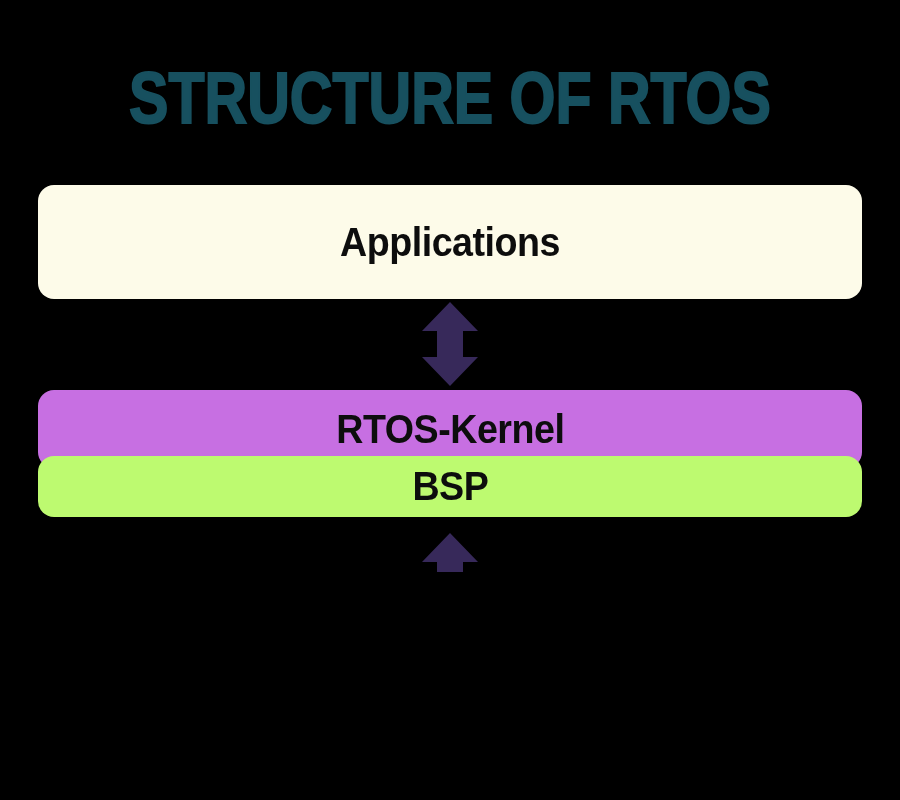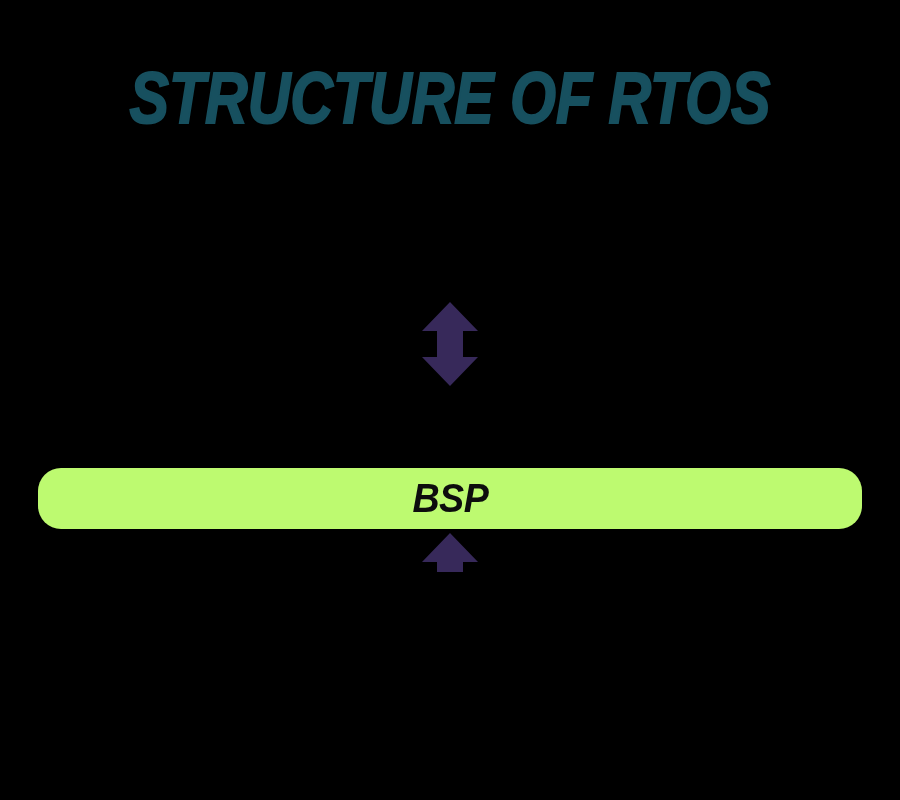--- a/index.html
+++ b/index.html
@@ -7,21 +7,20 @@
     padding: 0;
     background: #000000;
   }
   .canvas {
     position: relative;
     width: 900px;
     height: 572px;
     background: #000000;
     overflow: hidden;
     font-family: "Liberation Sans", sans-serif;
-    font-style: italic;
   }
   .title {
     position: absolute;
     top: 62px;
     left: 0;
     width: 100%;
     text-align: center;
     font-size: 72px;
     font-weight: bold;
     line-height: 1;
@@ -45,47 +44,53 @@
     font-size: 40px;
     font-weight: bold;
     color: #0d0d0d;
     letter-spacing: -0.5px;
     transform: scaleX(0.94);
     transform-origin: 50% 50%;
     white-space: nowrap;
   }
   .box-applications   { top: 185px; height: 114px; background: #FDFBE9; }
   .box-rtos-kernel    { top: 390px; height: 78px;  background: #C76FE2; }
-  .box-bsp            { top: 468px; height: 61px;  background: #BDFA70; border-radius: 23px; }
+  .box-bsp            { top: 456px; height: 61px;  background: #BDFA70; }
   .box-custom-hardware{ top: 620px; height: 115px; background: #3AB4FE; }
   .v-arrow {
     position: absolute;
     left: 422px;
     width: 56px;
     height: 84px;
   }
   .arrow-1 { top: 302px; }
   .arrow-2 { top: 533px; }
   .v-arrow svg { display: block; width: 100%; height: 100%; }
   .v-arrow polygon { fill: #37295A; }
 </style>
 </head>
 <body>
 
 <div class="canvas">
 
   <div class="title">STRUCTURE OF RTOS</div>
 
+  <div class="layer-box box-applications">
+    <span class="layer-label">Applications</span>
+  </div>
 
   <div class="v-arrow arrow-1">
     <svg viewBox="0 0 56 84" xmlns="http://www.w3.org/2000/svg" aria-hidden="true">
       <polygon points="28,0 56,29 41,29 41,55 56,55 28,84 0,55 15,55 15,29 0,29"></polygon>
     </svg>
   </div>
 
+  <div class="layer-box box-rtos-kernel">
+    <span class="layer-label">RTOS-Kernel</span>
+  </div>
 
   <div class="layer-box box-bsp">
     <span class="layer-label">BSP</span>
   </div>
 
   <div class="v-arrow arrow-2">
     <svg viewBox="0 0 56 84" xmlns="http://www.w3.org/2000/svg" aria-hidden="true">
       <polygon points="28,0 56,29 41,29 41,55 56,55 28,84 0,55 15,55 15,29 0,29"></polygon>
     </svg>
   </div>

